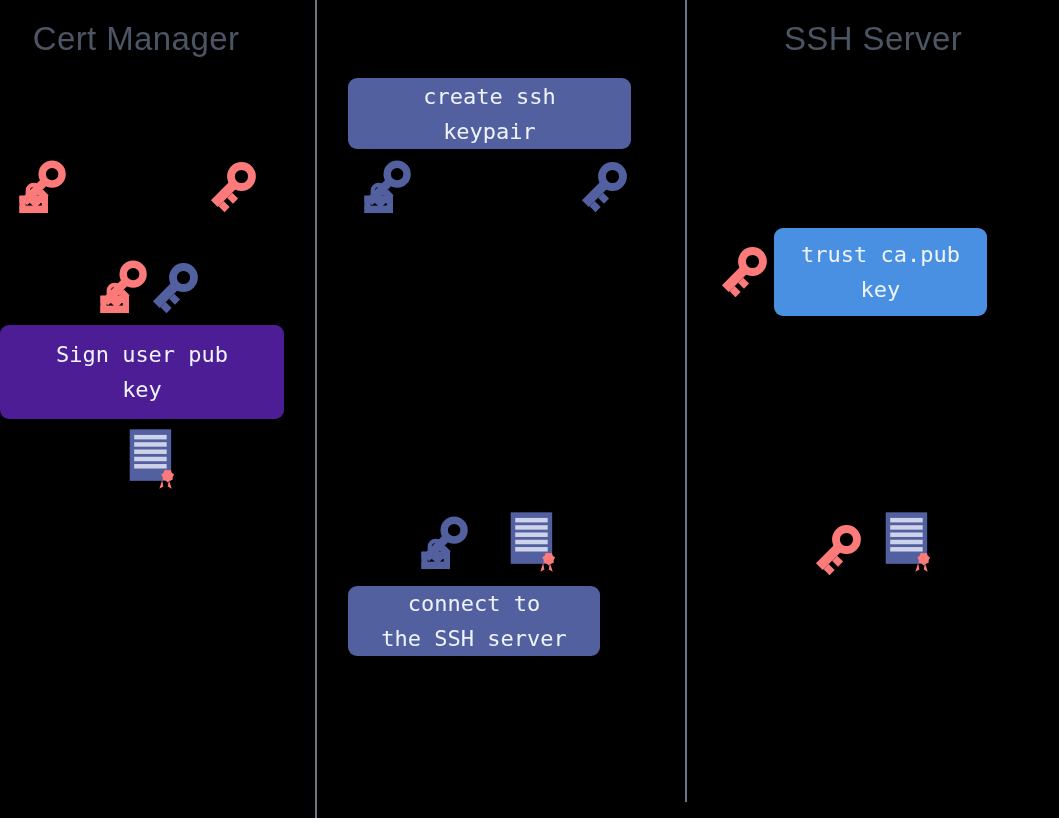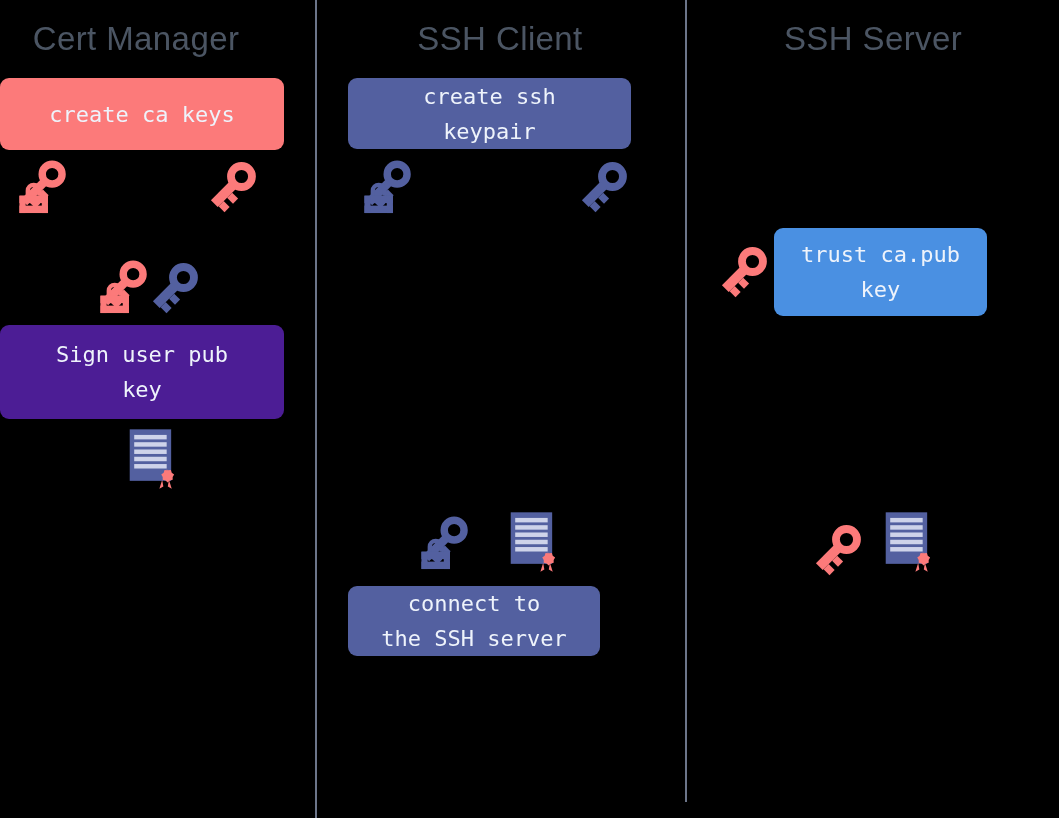--- a/index.html
+++ b/index.html
@@ -50,24 +50,22 @@
 </style>
 </head>
 <body>
 
 <div class="stage">
 
   <div class="divider" id="div-1" style="left: 315px; top: 0px; height: 818px; background: rgb(108, 117, 137);"></div>
   <div class="divider" id="div-2" style="left: 685px; top: 0px; height: 802px; background: rgb(108, 117, 137);"></div>
 
   <div class="lane-title" id="lt-0" style="left: -64px; width: 400px; top: 20px; color: rgb(75, 85, 99);">Cert Manager</div>
-  <div class="lane-title" id="lt-1" style="left: 300px; width: 400px; top: 20px; color: rgb(75, 85, 99);">SSH Client</div>
   <div class="lane-title" id="lt-2" style="left: 673px; width: 400px; top: 20px; color: rgb(75, 85, 99);">SSH Server</div>
 
-  <div class="box salmon" id="bx-0" style="left: 0px; top: 78px; width: 284px; height: 72px; background: rgb(252, 122, 122); color: rgb(238, 243, 251);">create ca keys</div>
   <div class="box salmon" id="bx-1" style="left: 0px; top: 325px; width: 284px; height: 94px; background: #4c1d95; color: rgb(238, 243, 251);">Sign user pub
 key</div>
   <div class="box slate" id="bx-2" style="left: 348px; top: 78px; width: 283px; height: 71px; background: rgb(83, 96, 160); color: rgb(238, 243, 251);">create ssh
 keypair</div>
   <div class="box slate" id="bx-3" style="left: 348px; top: 586px; width: 252px; height: 70px; background: rgb(83, 96, 160); color: rgb(238, 243, 251);">connect to
 the SSH server</div>
   <div class="box blue" id="bx-4" style="left: 774px; top: 228px; width: 213px; height: 88px; background: rgb(74, 144, 226); color: rgb(238, 243, 251);">trust ca.pub
 key</div>
 
   <div class="icon-layer" id="icon-layer">

